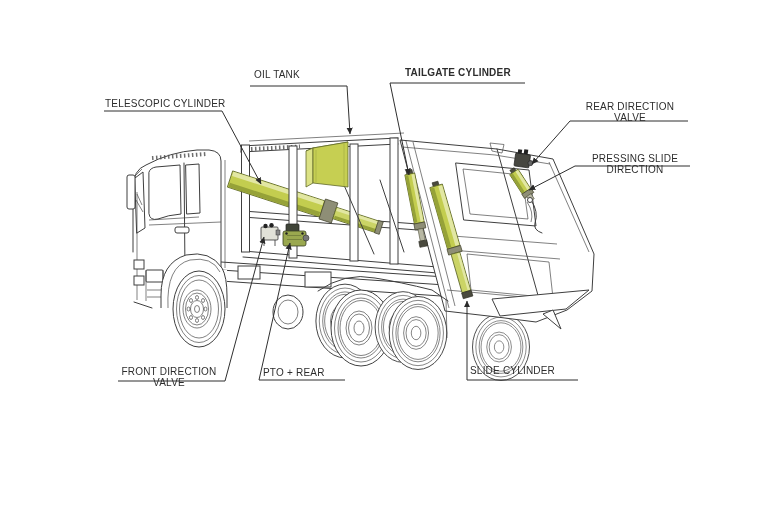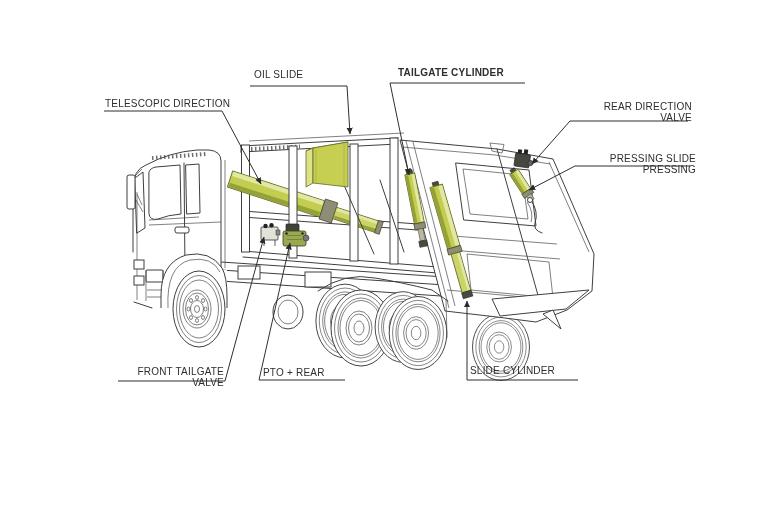--- a/index.html
+++ b/index.html
@@ -1,22 +1,22 @@
 <!DOCTYPE html>
 <html><head>
 <meta charset="utf-8">
 <style>
   html,body{margin:0;padding:0;background:#fff;}
   #stage{position:relative;width:768px;height:519px;background:#fff;overflow:hidden;
          font-family:"Liberation Sans",sans-serif;}
   #stage svg{position:absolute;left:0;top:0;}
   .lbl{position:absolute;font:10px "Liberation Sans",sans-serif;color:#2d2d2d;
        white-space:nowrap;letter-spacing:.2px;}
-  .lbl.bold{font-weight:bold;}
-  .lbl.center{text-align:right;line-height:11px;}
+  .lbl.bold{font-weight:bold;margin-left:7px;}
+  .lbl.center{text-align:center;line-height:11px;}
   .ln{stroke:#3f3f3f;stroke-width:1;fill:none;stroke-linecap:round;stroke-linejoin:round;}
   .thin{stroke:#4a4a4a;stroke-width:.7;fill:none;}
   .wh{fill:#ffffff;stroke:#3f3f3f;stroke-width:1;}
   .ld{stroke:#2f2f2f;stroke-width:1;fill:none;}
   .ylw{fill:#c3cd4f;stroke:#5f682a;stroke-width:.8;}
   .ylw2{fill:#cbd466;stroke:#5f682a;stroke-width:.8;}
   .yl-l{fill:#e2e7a3;stroke:none;}
   .yl-d{fill:#96a238;stroke:none;}
   .cap{fill:#4a4a3e;stroke:#2c2c22;stroke-width:.6;}
   .col{fill:#8e8e76;stroke:#44442e;stroke-width:.7;}
@@ -223,30 +223,30 @@
     <path class="ld" marker-end="url(#arr)" d="M104,111 L222,111 L261,184"></path>
     <path class="ld" marker-end="url(#arr)" d="M525,83 L390,83 L409,175"></path>
     <path class="ld" marker-end="url(#arr)" d="M688,121 L570,121 L532,164"></path>
     <path class="ld" marker-end="url(#arr)" d="M690,166 L575,166 L529,190"></path>
     <path class="ld" marker-end="url(#arr)" d="M118,381 L225,381 L264,237"></path>
     <path class="ld" marker-end="url(#arr)" d="M345,380 L259,380 L290,243"></path>
     <path class="ld" marker-end="url(#arr)" d="M578,380 L467,380 L467,301"></path>
   </g>
 </svg>
 
-  <div class="lbl" style="left:105px;top:98px">TELESCOPIC DIRECTION</div>
-  <div class="lbl" style="left:254px;top:69px">OIL SLIDE</div>
+  <div class="lbl" style="left:105px;top:98px">TELESCOPIC CYLINDER</div>
+  <div class="lbl" style="left:254px;top:69px">OIL TANK</div>
   <div class="lbl bold" style="left:398px;top:67px">TAILGATE CYLINDER</div>
   <div class="lbl center" style="left:568px;top:101px;width:124px">
     <div>REAR DIRECTION</div>
     <div>VALVE</div>
   </div>
   <div class="lbl center" style="left:574px;top:153px;width:122px">
     <div>PRESSING SLIDE</div>
-    <div>PRESSING</div>
+    <div>DIRECTION</div>
   </div>
   <div class="lbl center" style="left:114px;top:366px;width:110px">
-    <div>FRONT TAILGATE</div>
+    <div>FRONT DIRECTION</div>
     <div>VALVE</div>
   </div>
   <div class="lbl" style="left:263px;top:367px">PTO + REAR</div>
   <div class="lbl" style="left:470px;top:365px">SLIDE CYLINDER</div>
 </div>
 
 </body></html>

